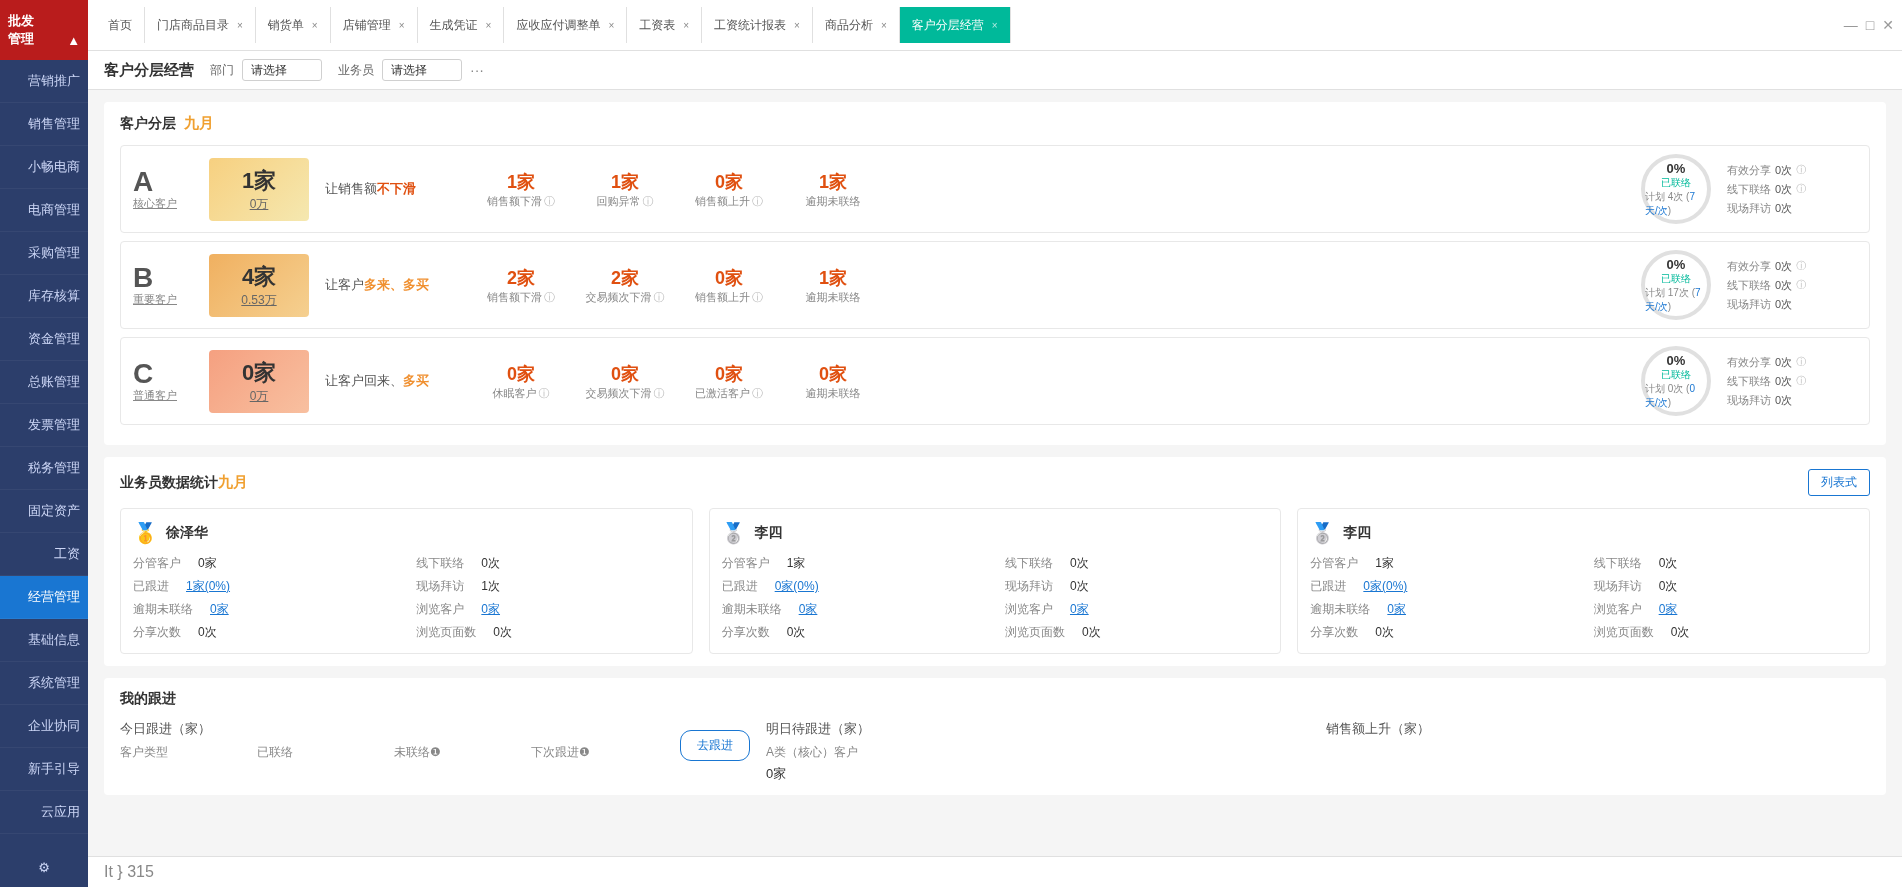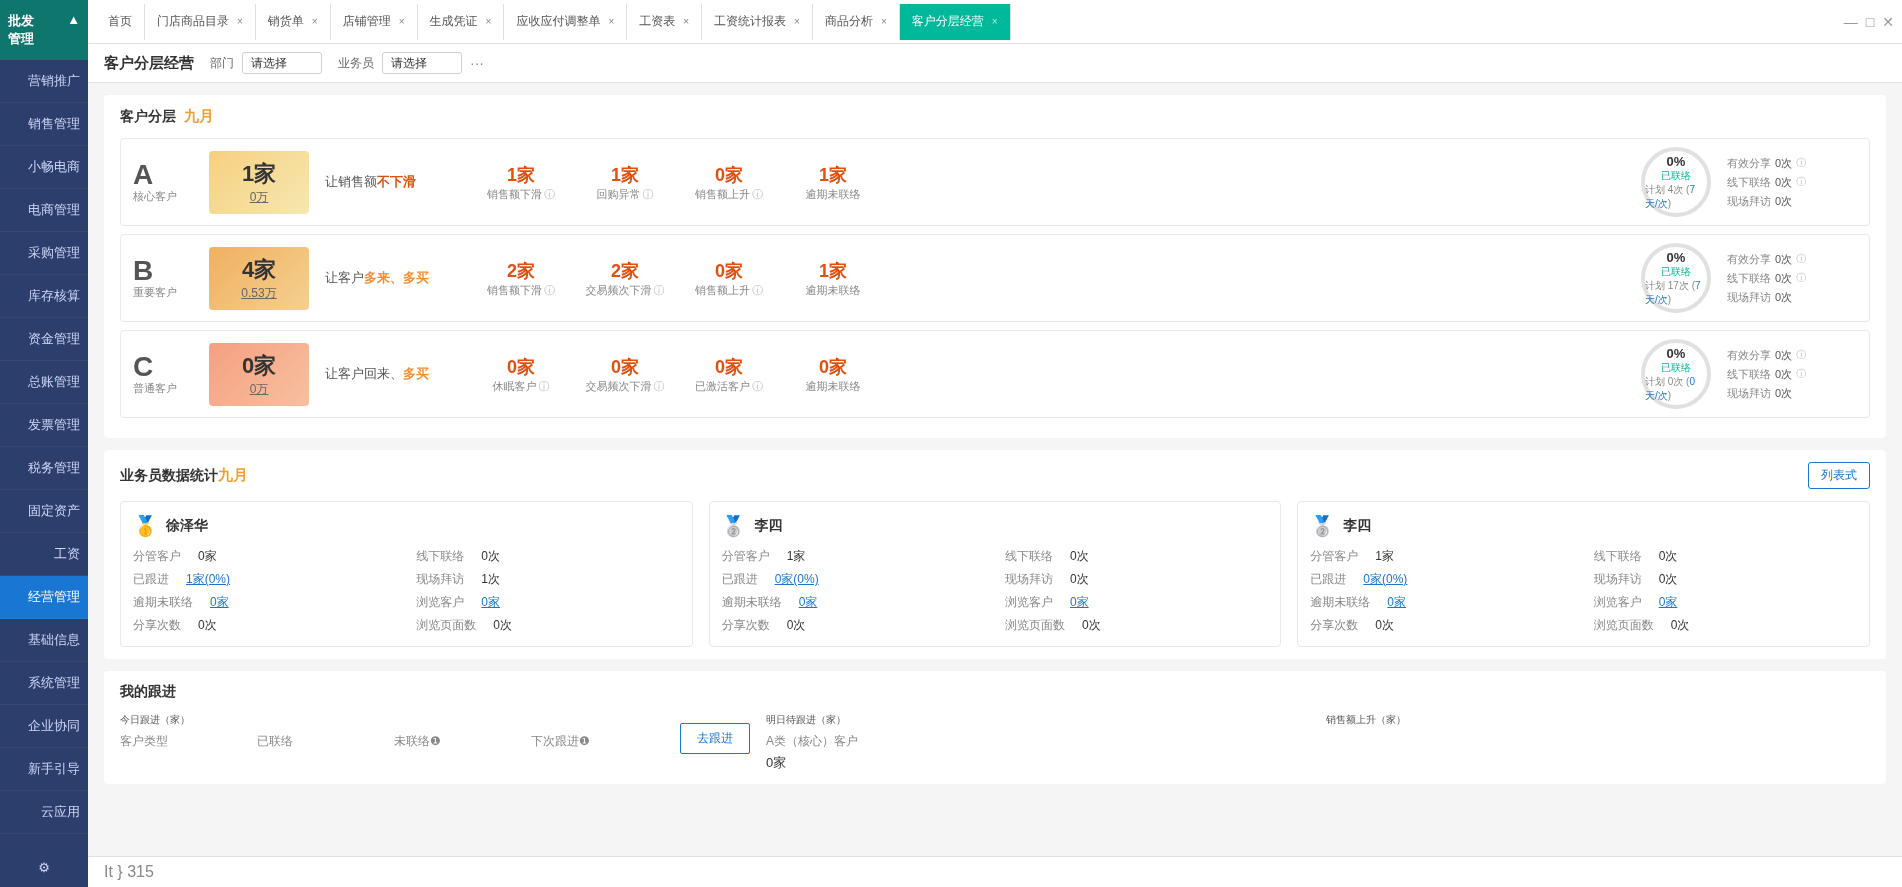--- a/index.html
+++ b/index.html
@@ -10,26 +10,26 @@
       width: 88px;
       background: #2c3e6b;
       color: #fff;
       display: flex;
       flex-direction: column;
       flex-shrink: 0;
       height: 100%;
       overflow-y: auto;
     }
     .sidebar-header {
-      background: #0f766e;
+      background: #b91c1c;
       padding: 12px 8px;
       font-size: 13px;
       font-weight: bold;
       display: flex;
-      align-items: flex-start;
+      align-items: flex-end;
       justify-content: space-between;
       cursor: pointer;
       gap: 21px;
     }
     .sidebar-item {
       padding: 12px 8px;
       text-align: right;
       font-size: 13px;
       cursor: pointer;
       color: #ccd6f6;
@@ -51,21 +51,21 @@
       flex-direction: column;
       overflow: hidden;
     }
 
     
     .tab-bar {
       background: #fff;
       border-bottom: 1px solid #e0e0e0;
       display: flex;
       align-items: center;
-      height: 44px;
+      height: 51px;
       padding: 0 8px;
       flex-shrink: 0;
     }
     .tab {
       display: flex;
       align-items: center;
       padding: 0 12px;
       height: 36px;
       font-size: 12px;
       cursor: pointer;
@@ -154,21 +154,21 @@
     .tier-label {
       width: 60px;
       flex-shrink: 0;
     }
     .tier-letter {
       font-size: 28px;
       font-weight: bold;
       color: #555;
       line-height: 1;
     }
-    .tier-name { font-size: 11px; color: #888; }
+    .tier-name { font-size: 11px; color: #888; text-decoration: underline; }
 
     .tier-count-block {
       width: 100px;
       flex-shrink: 0;
       background: linear-gradient(135deg, #f7c87a 0%, #f5dba0 100%);
       border-radius: 4px;
       padding: 8px 12px;
       text-align: center;
     }
 
@@ -293,26 +293,26 @@
       font-weight: bold;
       color: #333;
       margin-bottom: 12px;
     }
     .followup-cols {
       display: grid;
       grid-template-columns: 1fr auto 1fr 1fr;
       gap: 16px;
       align-items: start;
     }
-    .followup-block-title { font-size: 10px; color: #555; margin-bottom: 6px; }
+    .followup-block-title { font-size: 13px; color: #555; margin-bottom: 6px; }
     .followup-btn {
       background: #fff;
       border: 1px solid #1976d2;
       color: #1976d2;
-      border-radius: 2px;
+      border-radius: 11px;
       padding: 6px 16px;
       font-size: 12px;
       cursor: pointer;
       white-space: nowrap;
       align-self: center;
     }
 
     
     .bottom-bar {
       background: #fff;

